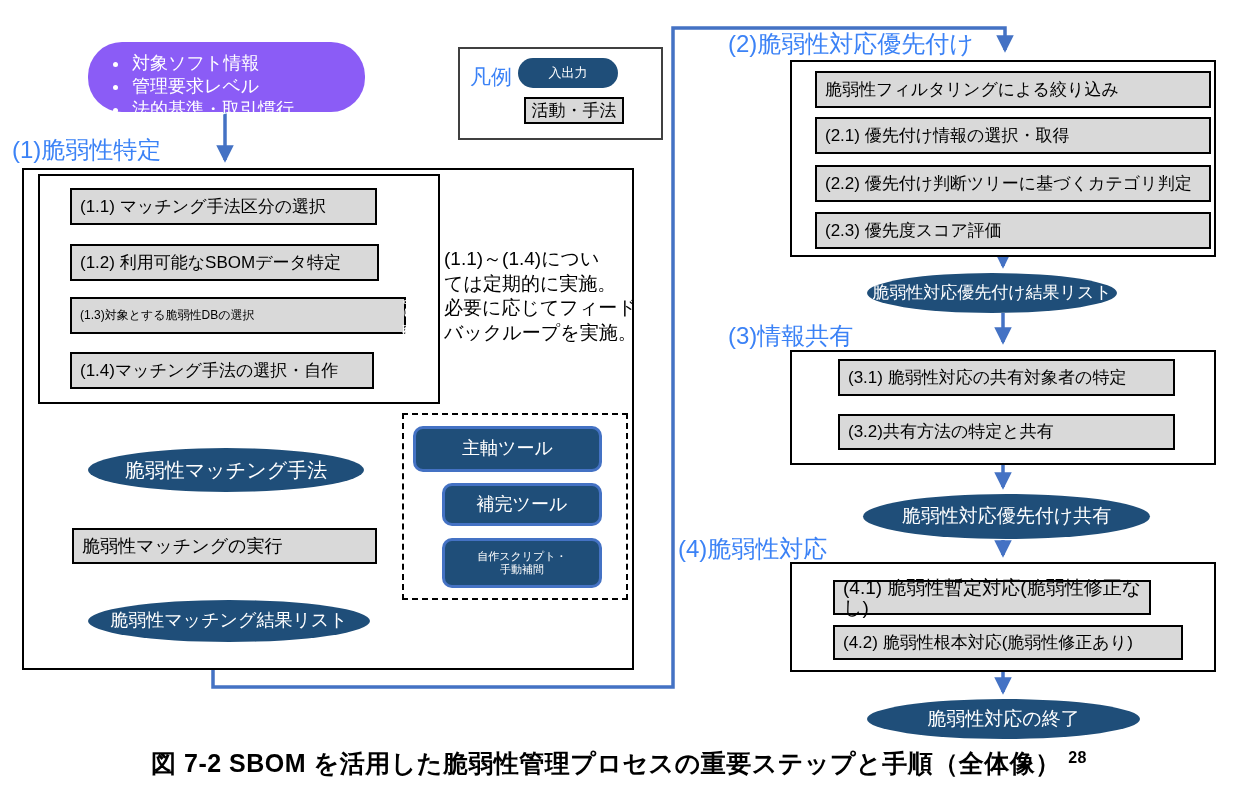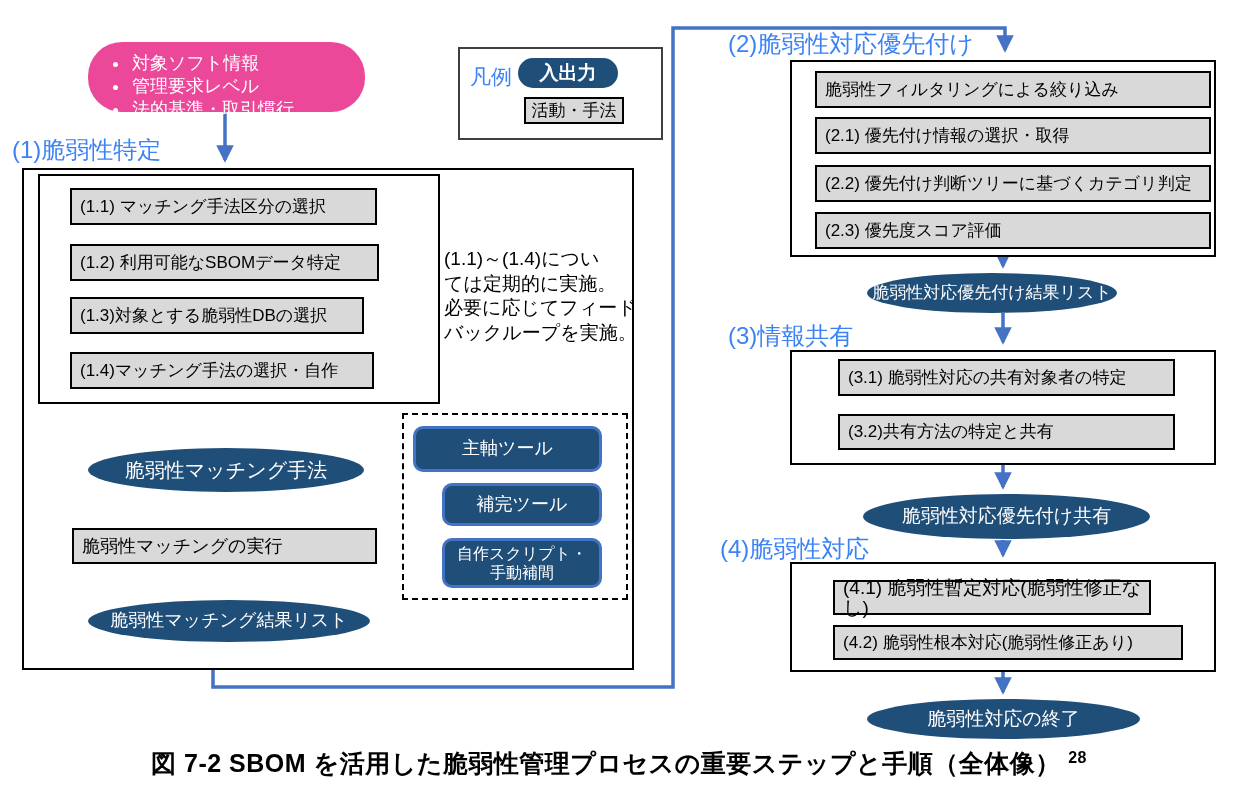--- a/index.html
+++ b/index.html
@@ -9,21 +9,21 @@
   }
   .abs{position:absolute;box-sizing:border-box;}
   svg.wires{position:absolute;left:0;top:0;width:1238px;height:790px;}
 
   
   .pill{
     background:#1F4E79;color:#fff;display:flex;align-items:center;justify-content:center;
     text-align:center;border-radius:50%;line-height:1.1;
   }
   .pill-rect{
-    background:#ec4899;color:#fff;border-radius:34px;
+    background:#8b5cf6;color:#fff;border-radius:34px;
   }
   .graybox{
     background:#D9D9D9;border:2px solid #000;display:flex;align-items:center;
     padding-left:8px;line-height:1.05;
   }
   .framebox{background:#fff;border:2px solid #000;}
   .dashedbox{background:transparent;border:2px dashed #000;}
   .toolbox{
     background:#1F4E79;border:3px solid #4472C4;border-radius:10px;color:#fff;
     display:flex;align-items:center;justify-content:center;text-align:center;line-height:1.2;
@@ -69,64 +69,64 @@
   <div class="abs pill-rect" style="left:88px;top:42px;width:277px;height:70px;">
     <ul class="bullets">
       <li>対象ソフト情報</li>
       <li>管理要求レベル</li>
       <li>法的基準・取引慣行</li>
     </ul>
   </div>
 
   <div class="abs framebox" style="left:458px;top:47px;width:205px;height:93px;border-color:#404040;"></div>
   <div class="abs seclabel" style="left:470px;top:63px;font-size:21px;">凡例</div>
-  <div class="abs pill" style="left:518px;top:58px;width:100px;height:30px;border-radius:16px;font-size:19px;font-weight:bold;">入出力</div>
+  <div class="abs pill" style="left:518px;top:58px;width:100px;height:30px;border-radius:16px;font-size:13px;">入出力</div>
   <div class="abs graybox" style="left:524px;top:97px;width:100px;height:27px;font-size:17px;justify-content:center;padding-left:0;">活動・手法</div>
 
   <div class="abs seclabel" style="left:12px;top:134px;">(1)脆弱性特定</div>
   <div class="abs framebox" style="left:22px;top:168px;width:612px;height:502px;"></div>
   <div class="abs framebox" style="left:38px;top:174px;width:402px;height:230px;"></div>
 
   <div class="abs graybox" style="left:70px;top:188px;width:307px;height:37px;font-size:17px;">(1.1) マッチング手法区分の選択</div>
   <div class="abs graybox" style="left:70px;top:244px;width:309px;height:37px;font-size:17px;">(1.2) 利用可能なSBOMデータ特定</div>
-  <div class="abs graybox" style="left:70px;top:297px;width:294px;height:37px;font-size:17px;">(1.3)対象とする脆弱性DBの選択</div>
+  <div class="abs graybox" style="left:70px;top:297px;width:336px;height:37px;font-size:12px;">(1.3)対象とする脆弱性DBの選択</div>
   <div class="abs graybox" style="left:70px;top:352px;width:304px;height:37px;font-size:17px;">(1.4)マッチング手法の選択・自作</div>
 
   <div class="abs vtext" style="left:400px;top:212px;width:16px;height:158px;">企業により順不同</div>
 
   <div class="abs prewrap" style="left:444px;top:247px;width:196px;font-size:19px;line-height:1.3;">(1.1)～(1.4)につい
 ては定期的に実施。
 必要に応じてフィード
 バックループを実施。</div>
 
   <div class="abs pill" style="left:88px;top:448px;width:276px;height:44px;font-size:20px;">脆弱性マッチング手法</div>
   <div class="abs pill" style="left:88px;top:600px;width:282px;height:42px;font-size:18px;">脆弱性マッチング結果リスト</div>
   <div class="abs graybox" style="left:72px;top:528px;width:305px;height:36px;font-size:18px;">脆弱性マッチングの実行</div>
 
   <div class="abs dashedbox" style="left:402px;top:413px;width:226px;height:187px;"></div>
   <div class="abs toolbox" style="left:413px;top:426px;width:189px;height:46px;font-size:18px;">主軸ツール</div>
   <div class="abs toolbox" style="left:442px;top:483px;width:160px;height:43px;font-size:18px;">補完ツール</div>
-  <div class="abs toolbox prewrap" style="left:442px;top:538px;width:160px;height:50px;font-size:16px;">自作スクリプト・
+  <div class="abs toolbox prewrap" style="left:442px;top:538px;width:160px;height:50px;font-size:11px;">自作スクリプト・
 手動補間</div>
 
   <div class="abs seclabel" style="left:728px;top:28px;">(2)脆弱性対応優先付け</div>
   <div class="abs framebox" style="left:790px;top:60px;width:426px;height:197px;"></div>
   <div class="abs graybox" style="left:815px;top:71px;width:396px;height:37px;font-size:17px;">脆弱性フィルタリングによる絞り込み</div>
   <div class="abs graybox" style="left:815px;top:117px;width:396px;height:37px;font-size:17px;">(2.1) 優先付け情報の選択・取得</div>
   <div class="abs graybox" style="left:815px;top:165px;width:396px;height:37px;font-size:17px;">(2.2) 優先付け判断ツリーに基づくカテゴリ判定</div>
   <div class="abs graybox" style="left:815px;top:212px;width:396px;height:37px;font-size:17px;">(2.3) 優先度スコア評価</div>
   <div class="abs pill" style="left:867px;top:273px;width:250px;height:40px;font-size:17px;">脆弱性対応優先付け結果リスト</div>
 
   <div class="abs seclabel" style="left:728px;top:320px;">(3)情報共有</div>
   <div class="abs framebox" style="left:790px;top:350px;width:426px;height:115px;"></div>
   <div class="abs graybox" style="left:838px;top:359px;width:337px;height:37px;font-size:17px;">(3.1) 脆弱性対応の共有対象者の特定</div>
   <div class="abs graybox" style="left:838px;top:414px;width:337px;height:36px;font-size:17px;">(3.2)共有方法の特定と共有</div>
   <div class="abs pill" style="left:863px;top:494px;width:287px;height:45px;font-size:19px;text-align:right;">脆弱性対応優先付け共有</div>
 
-  <div class="abs seclabel" style="left:720px;top:533px;">(4)脆弱性対応</div>
+  <div class="abs seclabel" style="left:678px;top:533px;">(4)脆弱性対応</div>
   <div class="abs framebox" style="left:790px;top:562px;width:426px;height:110px;"></div>
   <div class="abs graybox" style="left:833px;top:580px;width:318px;height:35px;font-size:19px;">(4.1) 脆弱性暫定対応(脆弱性修正なし)</div>
   <div class="abs graybox" style="left:833px;top:625px;width:350px;height:35px;font-size:17px;">(4.2) 脆弱性根本対応(脆弱性修正あり)</div>
   <div class="abs pill" style="left:867px;top:699px;width:273px;height:40px;font-size:19px;">脆弱性対応の終了</div>
 
   <div class="abs caption" style="left:0px;top:747px;">
     <span>図 7-2 SBOM を活用した脆弱性管理プロセスの重要ステップと手順（全体像）</span>
     <sup>28</sup>
   </div>
 

